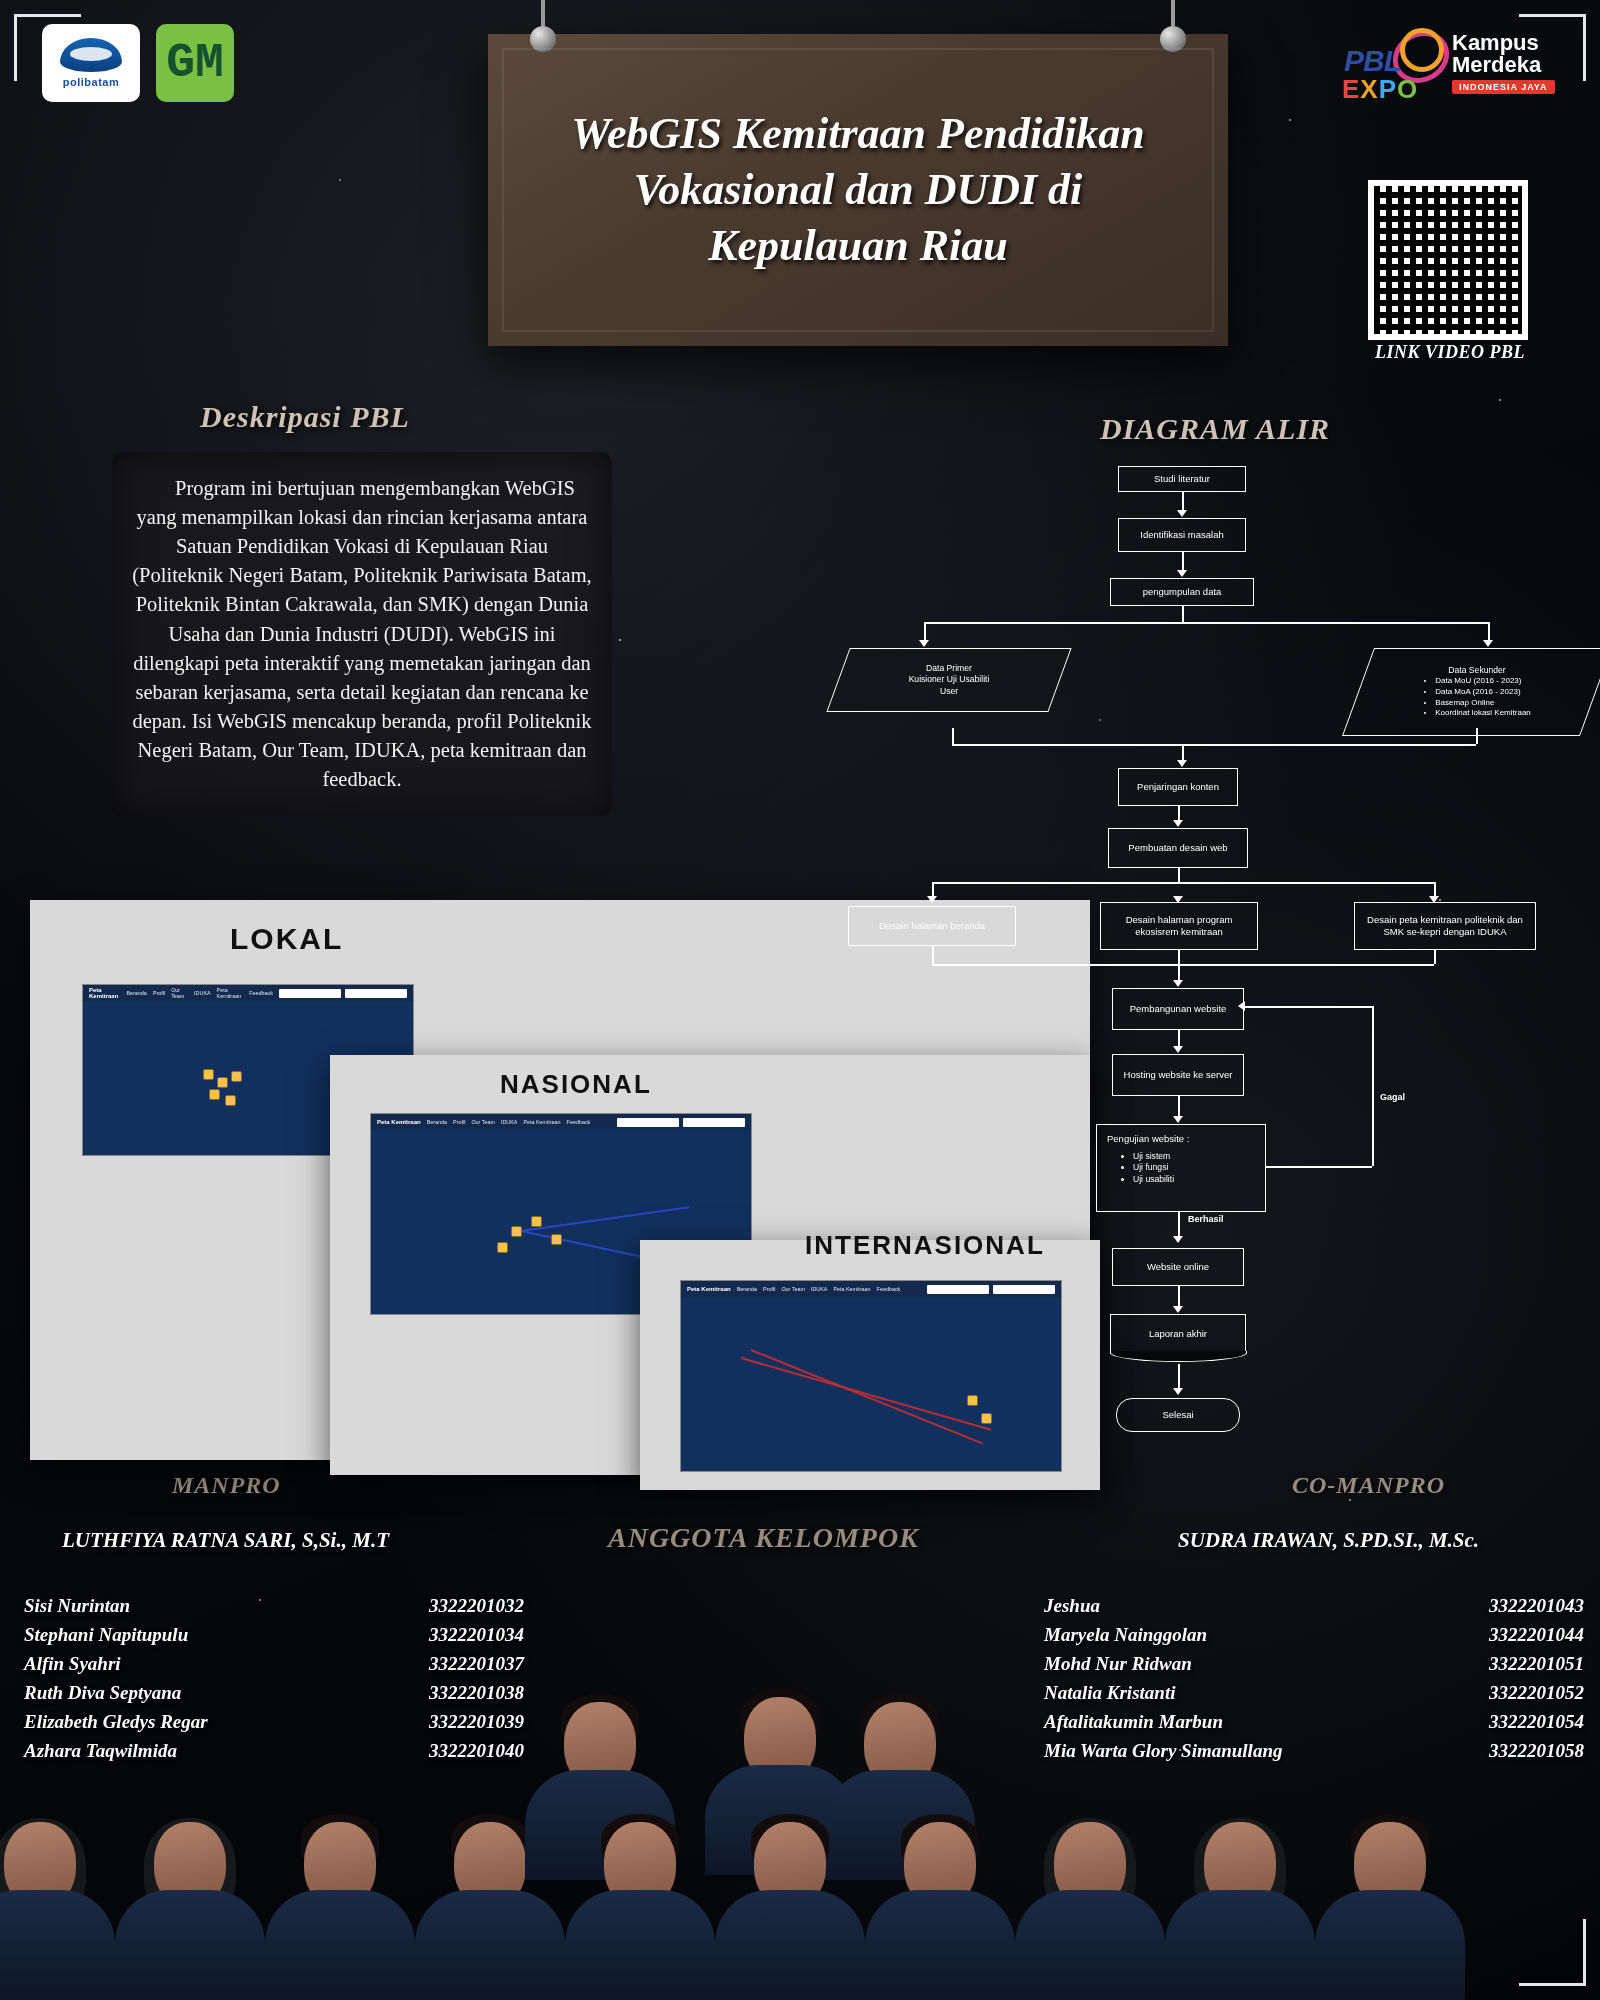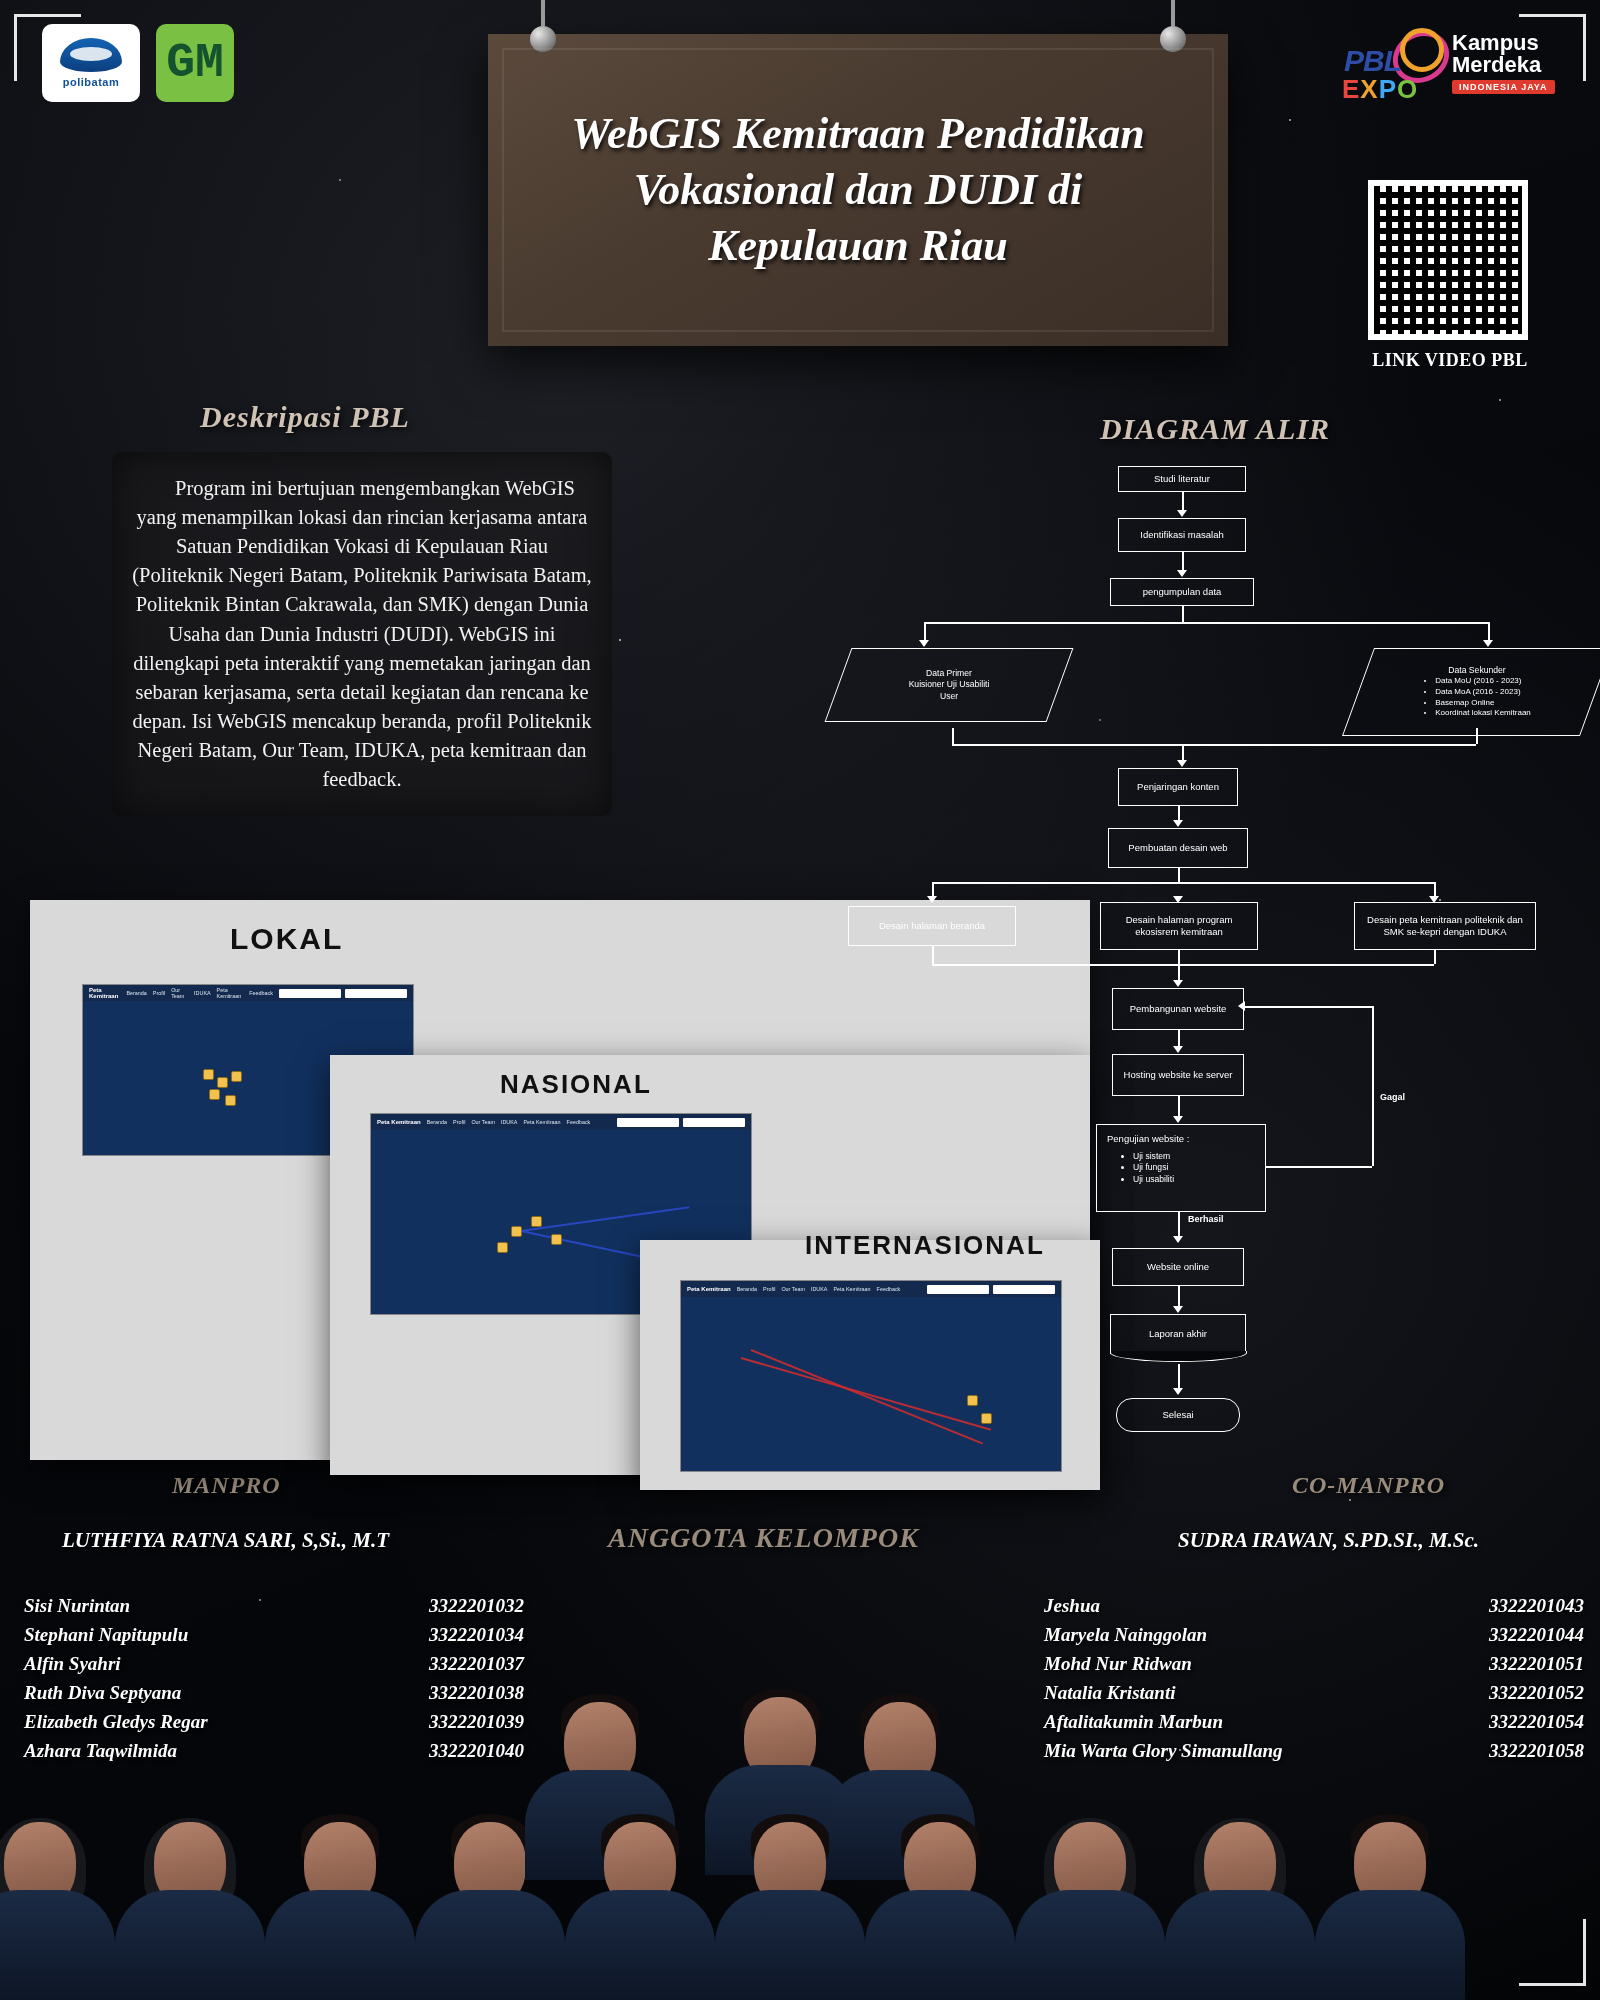--- a/index.html
+++ b/index.html
@@ -67,21 +67,21 @@
 
   
   #qr-block{position:absolute;top:180px;left:1368px;width:164px;text-align:center;}
   #qr-code{width:160px;height:160px;background:#fff;padding:6px;box-sizing:border-box;}
   #qr-code .grid{width:100%;height:100%;
     background-image:
       repeating-linear-gradient(90deg,#000 0 6px,transparent 6px 12px),
       repeating-linear-gradient(0deg,#000 0 6px,transparent 6px 12px);
     background-size:12px 12px, 12px 12px;
     background-blend-mode:difference;}
-  #qr-label{margin-top:10px;font-size:18px;font-weight:bold;
+  #qr-label{margin-top:2px;font-size:18px;font-weight:bold;font-style:italic;
       font-family:"Liberation Serif",serif;letter-spacing:.5px;}
 
   
   #title-board{position:absolute;top:34px;left:468px;width:740px;height:312px;
      background:linear-gradient(150deg,#5b4a3c 0%,#4a3b30 40%,#3a2e26 100%);
      box-shadow:0 18px 46px rgba(0,0,0,.75);margin-left:20px;}
   #title-board .inner{position:absolute;inset:14px;border:2px solid rgba(255,255,255,.08);
      display:flex;align-items:center;justify-content:center;}
   #poster-title{font-family:"Liberation Serif",serif;font-style:italic;font-weight:bold;
      font-size:44px;line-height:1.28;text-align:center;color:#fff;
@@ -344,21 +344,21 @@
 
     <div class="node" style="left:250px;top:112px;width:144px;height:28px;">pengumpulan data</div>
 
     <div class="vline" style="left:322px;top:140px;height:16px;"></div>
     <div class="hline" style="left:64px;top:156px;width:564px;"></div>
     <div class="vline" style="left:64px;top:156px;height:22px;"></div>
     <div class="vline" style="left:628px;top:156px;height:22px;"></div>
     <div class="arrow" style="left:59px;top:174px;"></div>
     <div class="arrow" style="left:623px;top:174px;"></div>
 
-    <div class="node para" style="left:-22px;top:182px;width:222px;height:74px;">
+    <div class="node para" style="left:-22px;top:182px;width:222px;height:64px;">
       <div class="sh"></div>
       <div class="tx">
         <div>Data Primer</div>
         <div>Kuisioner Uji Usabiliti</div>
         <div>User</div>
       </div>
     </div>
 
     <div class="node para" style="left:498px;top:182px;width:238px;height:88px;">
       <div class="sh"></div>

